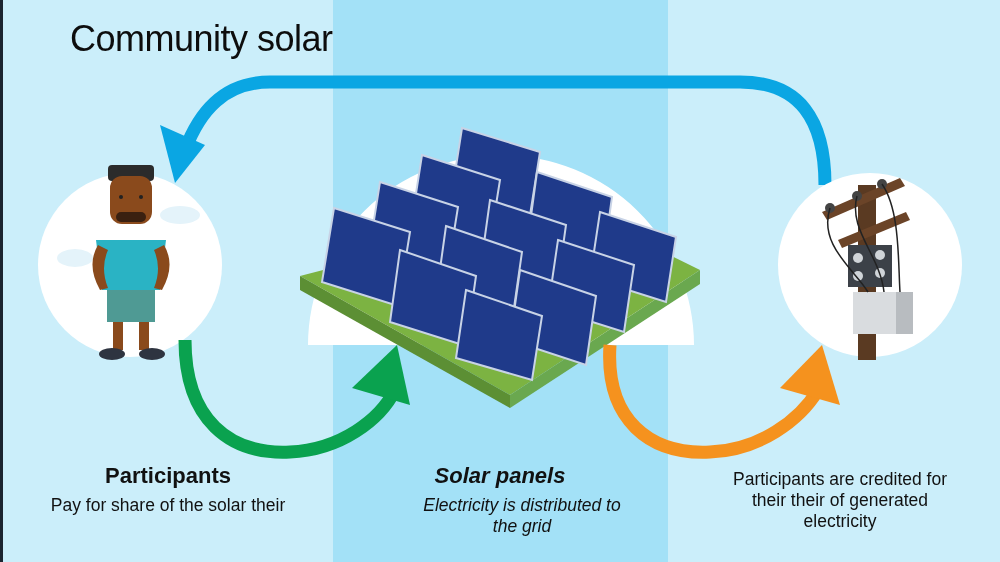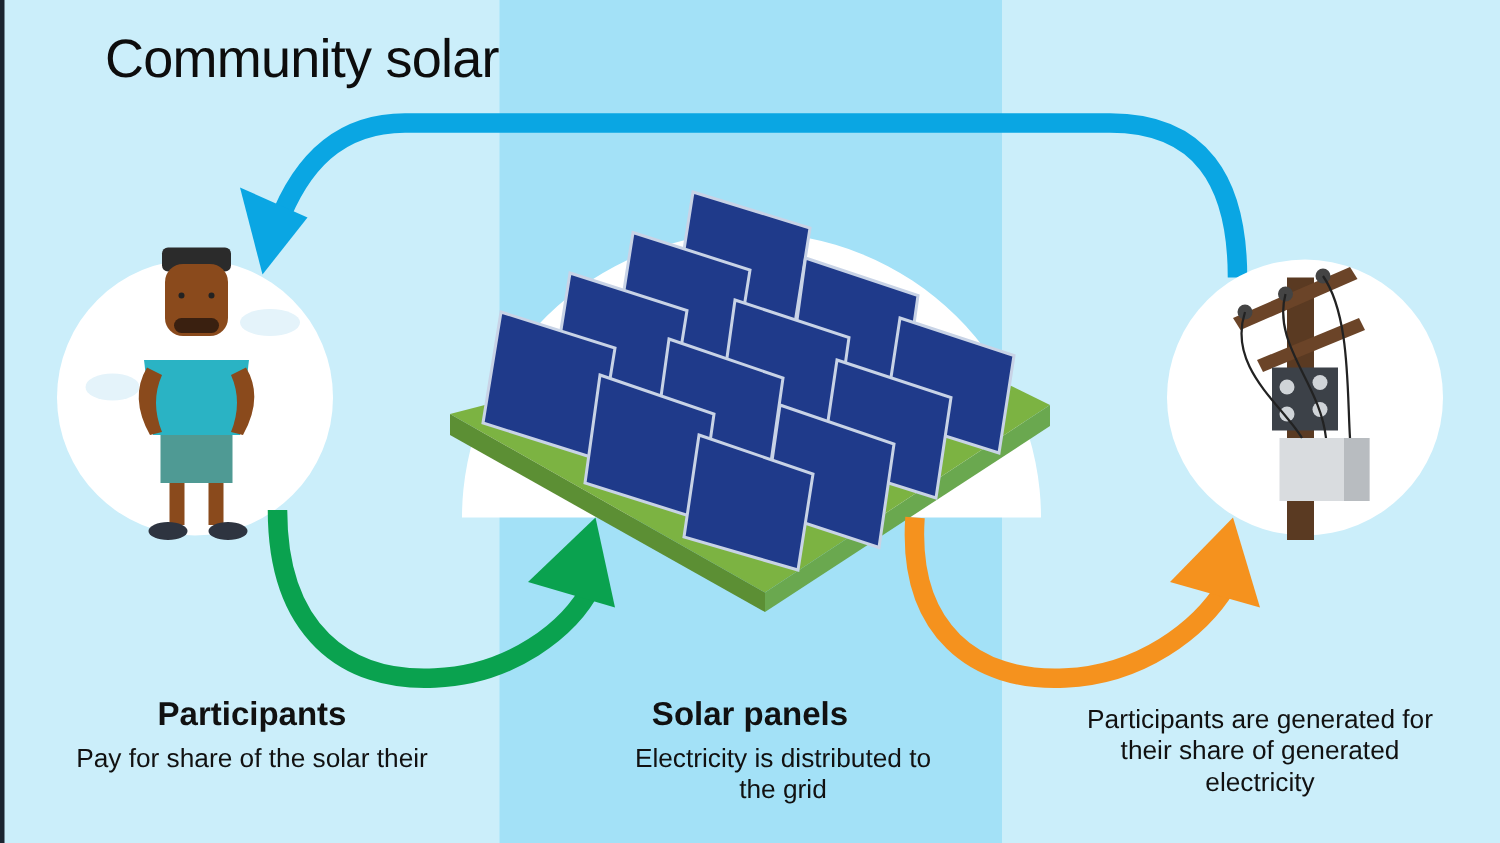--- a/index.html
+++ b/index.html
@@ -6,21 +6,21 @@
   body{width:1000px;height:562px;overflow:hidden;position:relative;background:#cbeefa;font-family:"Liberation Sans",sans-serif;}
   .band-left{position:absolute;left:0;top:0;width:333px;height:562px;background:#cbeefa;border-left:3px solid #1b2430;box-sizing:border-box;}
   .band-mid{position:absolute;left:333px;top:0;width:335px;height:562px;background:#a3e1f7;}
   .band-right{position:absolute;left:668px;top:0;width:332px;height:562px;background:#cbeefa;}
   .title{position:absolute;left:70px;top:18px;font-size:36px;font-weight:normal;color:#0d0d0d;letter-spacing:-0.5px;}
   svg.art{position:absolute;left:0;top:0;}
   .caption{position:absolute;text-align:center;color:#111;}
   .caption h2{margin:0;font-size:22px;font-weight:bold;}
   .caption p{margin:6px 0 0 0;font-size:17.5px;line-height:21px;}
   .cap-left{left:10px;width:316px;top:463px;}
-  .cap-mid{left:340px;width:320px;top:463px;}
+  .cap-mid{left:340px;width:320px;top:463px;font-style:italic;}
   .cap-right{left:700px;width:280px;top:463px;}
 </style>
 </head>
 <body>
 
 <div class="band-left"></div>
 <div class="band-mid"></div>
 <div class="band-right"></div>
 
 <div class="title">Community solar</div>
@@ -114,14 +114,14 @@
   <h2>Participants</h2>
   <p>Pay for share of the solar their</p>
 </div>
 
 <div class="caption cap-mid">
   <h2>Solar panels</h2>
   <p style="width:200px;margin-left:82px;">Electricity is distributed to the grid</p>
 </div>
 
 <div class="caption cap-right">
-  <p style="width:250px;margin-left:15px;">Participants are generated for their share of generated electricity</p>
+  <p style="width:250px;margin-left:15px;">Participants are credited for their their of generated electricity</p>
 </div>
 
 </body></html>

